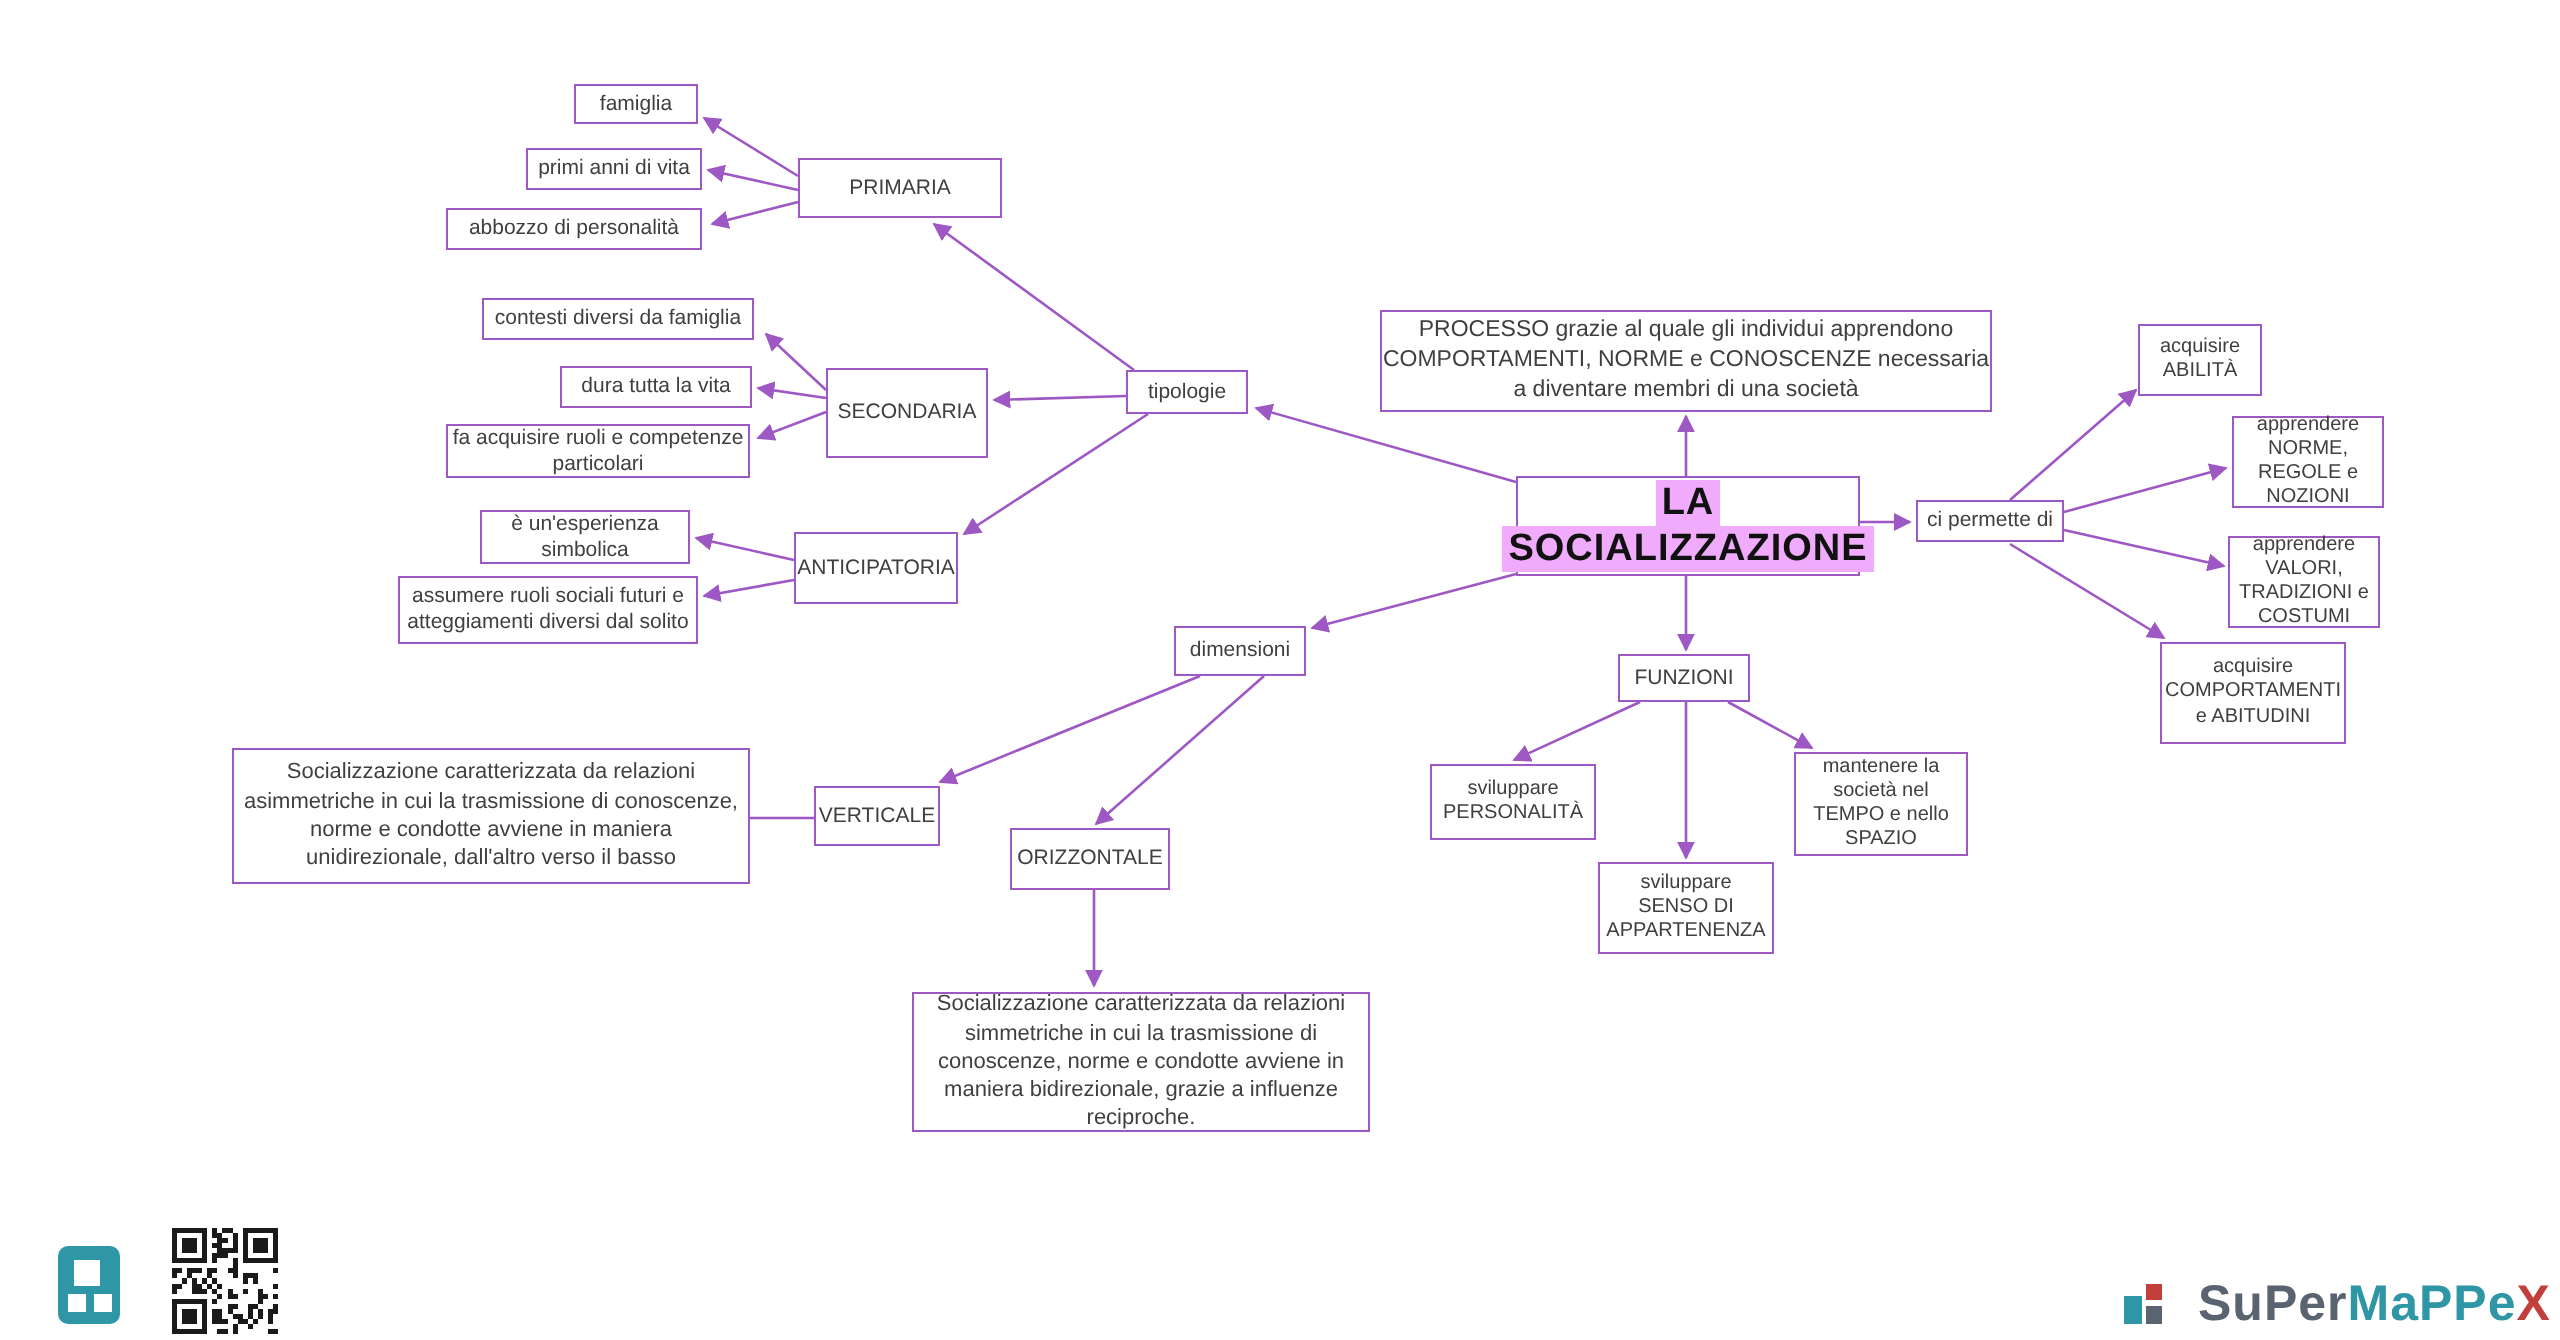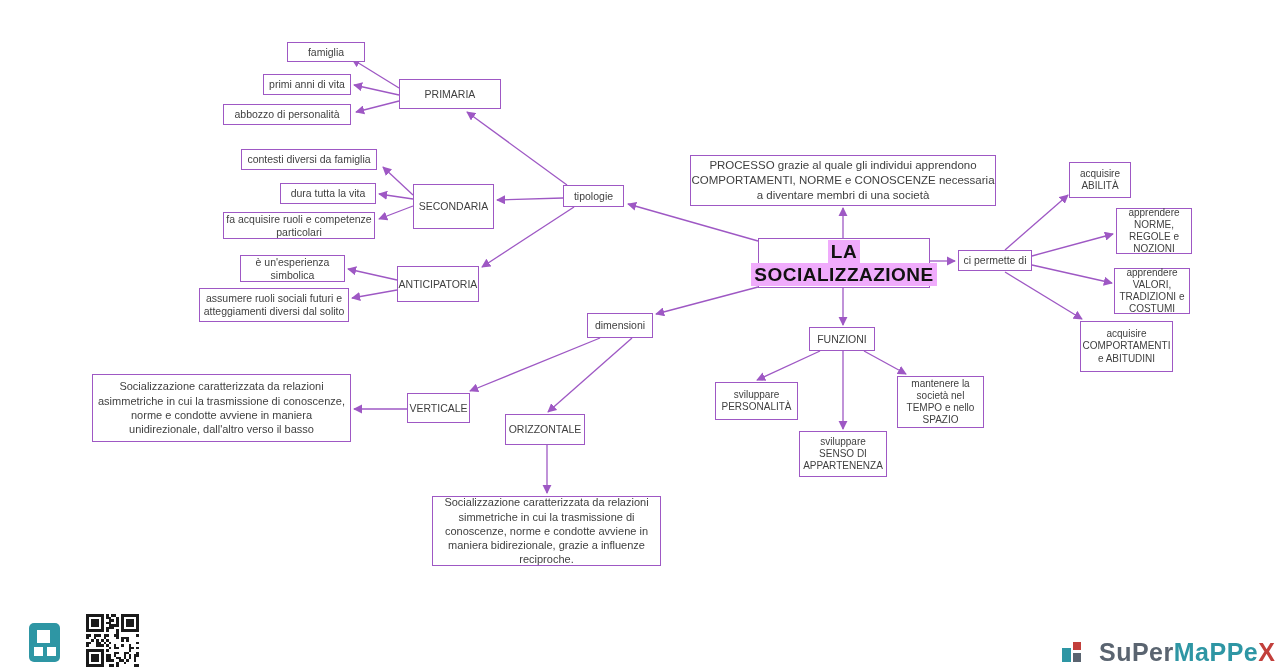--- a/index.html
+++ b/index.html
@@ -4,21 +4,21 @@
 <style>
   html,body{margin:0;padding:0;background:#ffffff;}
   .canvas{position:relative;width:1280px;height:670px;background:#ffffff;overflow:hidden;
           font-family:"Liberation Sans", sans-serif;}
   #edge-layer{position:absolute;left:0;top:0;width:1280px;height:670px;}
   .node{position:absolute;display:flex;align-items:center;justify-content:center;
         text-align:center;border:1.4px solid #9e58c4;background:#ffffff;color:#3f3f3f;
         white-space:pre;line-height:1.22;box-sizing:border-box;}
   .node.sm{font-size:10.5px;}
   .node.xs{font-size:10px;}
-  .node.md{font-size:11px;line-height:1.3;}
+  .node.md{font-size:11px;line-height:1.3;margin-left:24px;}
   .node.lg{font-size:11.5px;line-height:1.32;border-width:1.6px;}
   .node.center{font-size:19px;font-weight:bold;color:#111;border-width:1.6px;
                flex-direction:column;letter-spacing:.5px;}
   .node.center .hl{background:#f0abfc;padding:0 3px;}
   .footer-appicon{position:absolute;left:29px;top:623px;width:31px;height:39px;
                   background:#2e96a4;border-radius:5px;}
   .footer-appicon .sq{position:absolute;background:#ffffff;}
   .qr{position:absolute;left:86px;top:614px;}
   .logo{position:absolute;left:1062px;top:638px;display:flex;align-items:center;gap:15px;}
   .logo-mark{position:relative;width:22px;height:22px;display:inline-block;}
@@ -60,21 +60,21 @@
         <line x1="843" y1="351" x2="843" y2="429" stroke="#9e58c4" stroke-width="1.3" marker-end="url(#arrow)"></line>
         <line x1="864" y1="351" x2="906" y2="374" stroke="#9e58c4" stroke-width="1.3" marker-end="url(#arrow)"></line>
         <line x1="600" y1="338" x2="470" y2="391" stroke="#9e58c4" stroke-width="1.3" marker-end="url(#arrow)"></line>
         <line x1="632" y1="338" x2="548" y2="412" stroke="#9e58c4" stroke-width="1.3" marker-end="url(#arrow)"></line>
         <line x1="407" y1="409" x2="354" y2="409" stroke="#9e58c4" stroke-width="1.3" marker-end="url(#arrow)"></line>
         <line x1="547" y1="445" x2="547" y2="493" stroke="#9e58c4" stroke-width="1.3" marker-end="url(#arrow)"></line>
       </g>
   </svg>
 
   <div id="node-layer">
-      <div class="node sm" style="left: 287px; top: 42px; width: 78px; height: 20px;">famiglia</div>
+      <div class="node sm" style="left: 287px; top: 42px; width: 62px; height: 20px;">famiglia</div>
       <div class="node sm" style="left: 263px; top: 74px; width: 88px; height: 21px;">primi anni di vita</div>
       <div class="node sm" style="left: 223px; top: 104px; width: 128px; height: 21px;">abbozzo di personalità</div>
       <div class="node sm" style="left: 399px; top: 79px; width: 102px; height: 30px;">PRIMARIA</div>
       <div class="node sm" style="left: 241px; top: 149px; width: 136px; height: 21px;">contesti diversi da famiglia</div>
       <div class="node sm" style="left: 280px; top: 183px; width: 96px; height: 21px;">dura tutta la vita</div>
       <div class="node sm" style="left: 223px; top: 212px; width: 152px; height: 27px;">fa acquisire ruoli e competenze
 particolari</div>
       <div class="node sm" style="left: 413px; top: 184px; width: 81px; height: 45px;">SECONDARIA</div>
       <div class="node sm" style="left: 563px; top: 185px; width: 61px; height: 22px;">tipologie</div>
       <div class="node sm" style="left: 240px; top: 255px; width: 105px; height: 27px;">è un'esperienza

